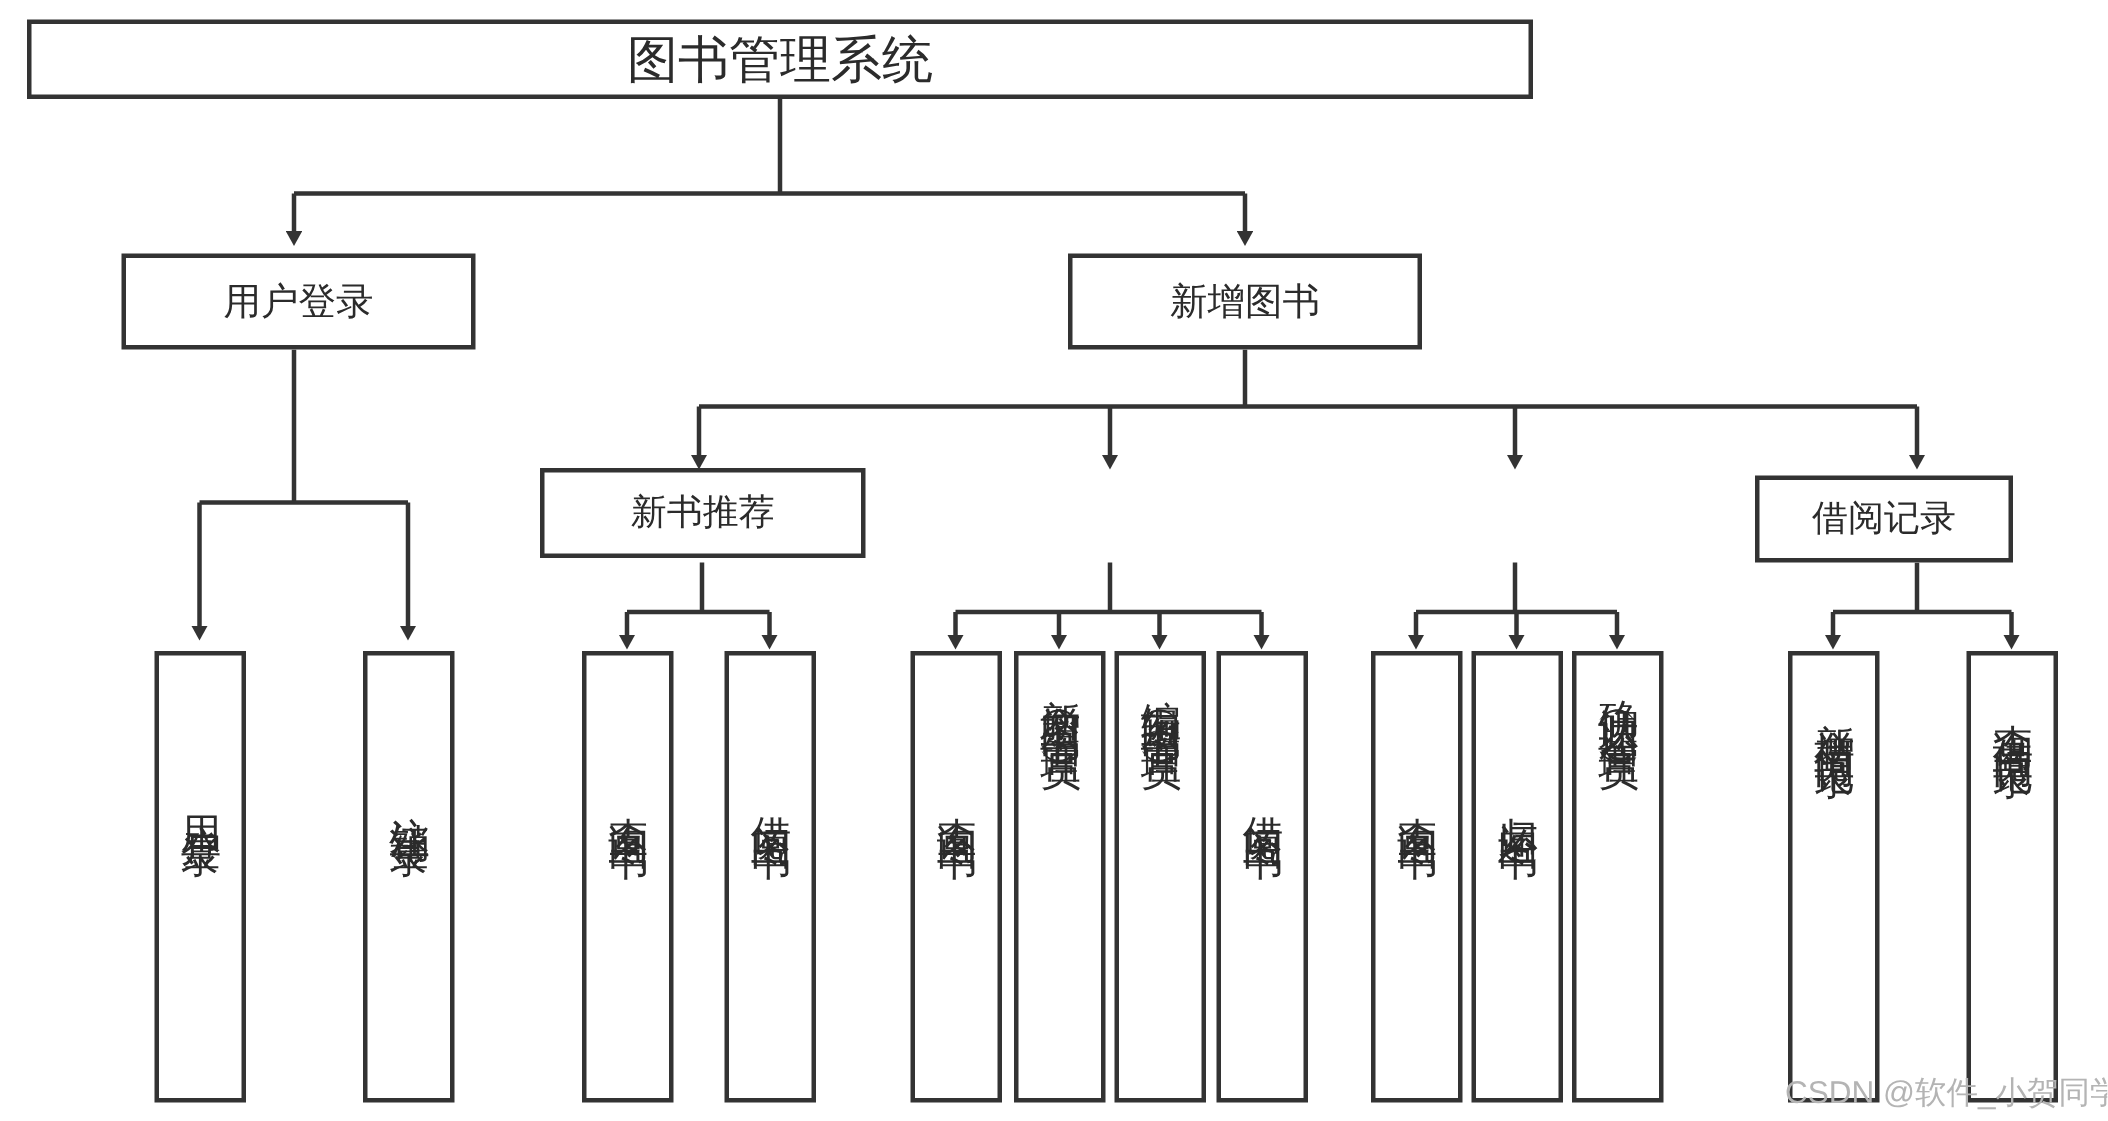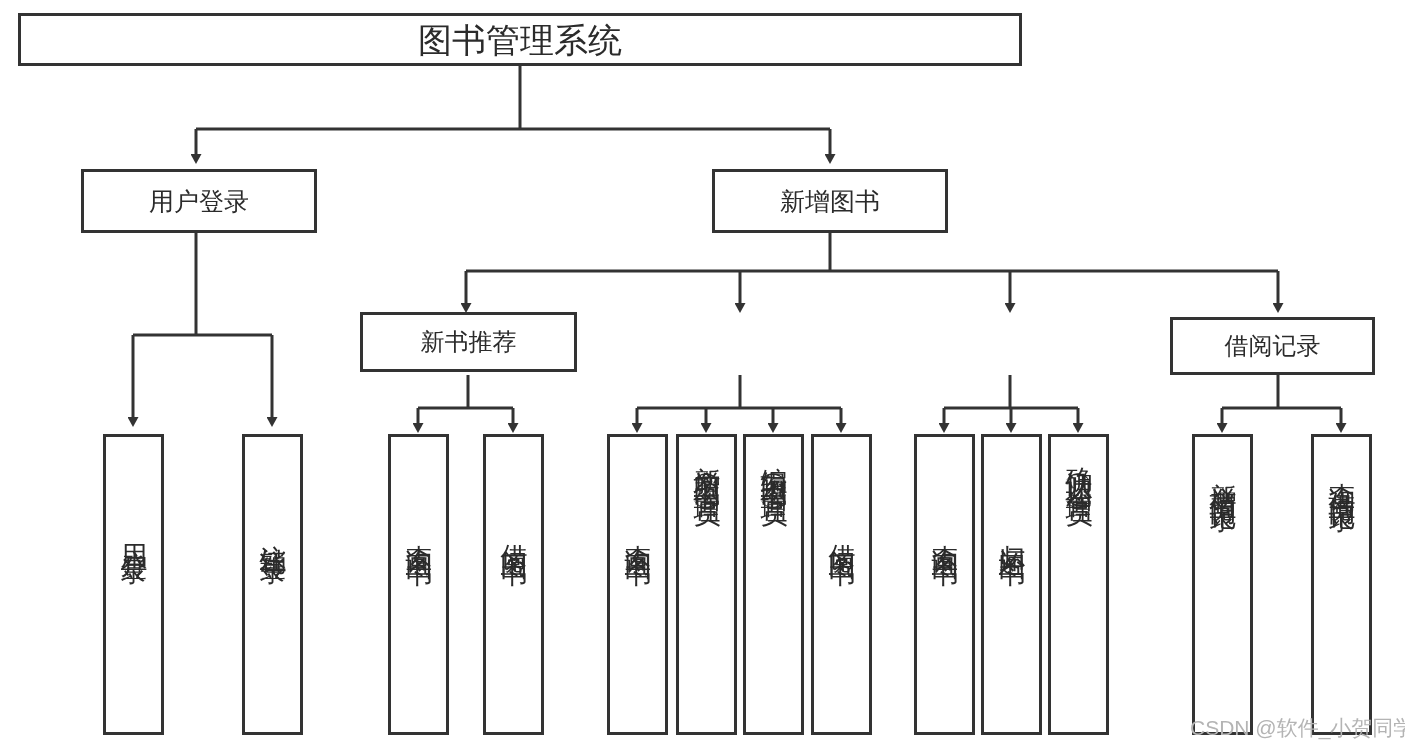--- a/index.html
+++ b/index.html
@@ -134,21 +134,21 @@
   <div class="node tier1" style="left:81px; top:169px; width:236px; height:64px;">
     <span class="node-label">用户登录</span>
   </div>
   <div class="node tier1" style="left:712px; top:169px; width:236px; height:64px;">
     <span class="node-label">新增图书</span>
   </div>
 
   <div class="node tier2" style="left:360px; top:312px; width:217px; height:60px;">
     <span class="node-label">新书推荐</span>
   </div>
-  <div class="node tier2" style="left:1170px; top:317px; width:205px; height:58px;">
+  <div class="node tier2" style="left:1170px; top:317px; width:172px; height:58px;">
     <span class="node-label">借阅记录</span>
   </div>
 
   <div class="node leaf pad-top" style="left:103px; top:434px; width:61px; height:301px;">
     <span class="node-label">用户登录</span>
   </div>
   <div class="node leaf pad-top" style="left:242px; top:434px; width:61px; height:301px;">
     <span class="node-label">注销登录</span>
   </div>
 

